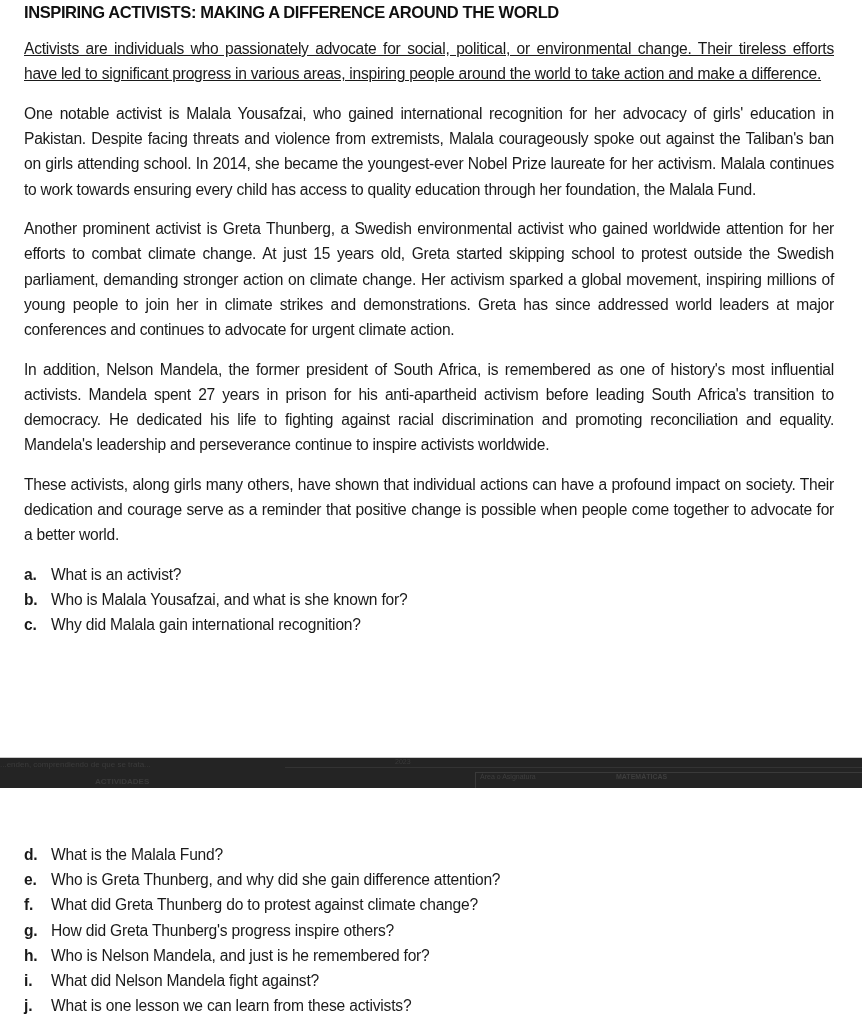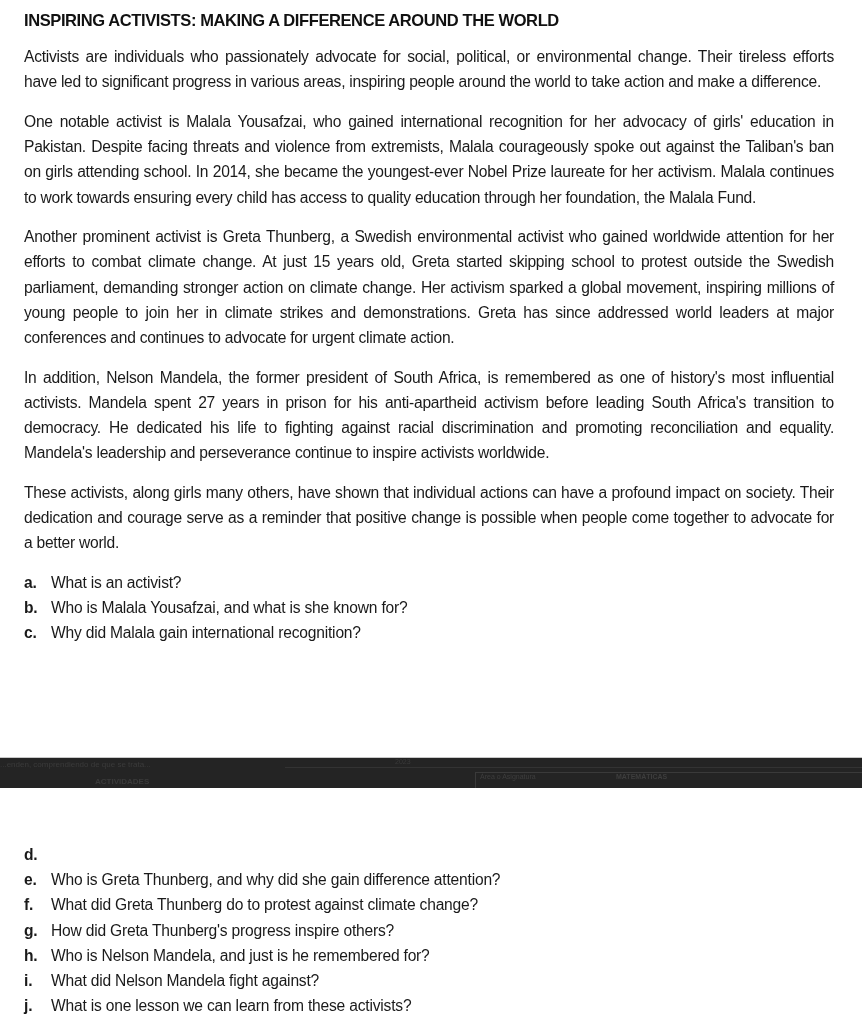--- a/index.html
+++ b/index.html
@@ -2,30 +2,30 @@
 <html><head>
 <meta charset="utf-8">
 <style>
   html, body { margin: 0; padding: 0; }
   body {
     width: 862px; height: 1028px; overflow: hidden;
     background: #ffffff; color: #1a1a1a;
     font-family: "Liberation Sans", sans-serif;
     position: relative;
   }
-  .page-top { position: absolute; left: 24px; top: 8px; width: 810px; }
+  .page-top { position: absolute; left: 24px; top: 0; width: 810px; }
   .title {
     font-weight: bold; font-size: 16.5px; letter-spacing: -0.4px;
     margin: 0; height: 24px; line-height: 24px; color: #111;
   }
   .para {
     font-size: 15.6px; line-height: 25.2px; margin: 0; text-align: justify;
     letter-spacing: -0.25px; color: #1a1a1a;
   }
-  .p1 { margin-top: 12px; }
+  .p1 { margin-top: 12px; text-decoration: underline; }
   .gap { margin-top: 14.5px; }
   .qlist { list-style: none; margin: 0; padding: 0; }
   .qlist li { font-size: 15.6px; line-height: 25.2px; display: flex; letter-spacing: -0.2px; }
   .qlist .qletter { width: 27px; font-weight: bold; flex: none; }
   .qa { margin-top: 14px; }
 
   .band {
     position: absolute; left: 0; top: 757px; width: 862px; height: 30px;
     background: #242424; border-top: 1px solid #c8c8c8;
     overflow: hidden;
@@ -79,20 +79,21 @@
   <div class="band-table">
     <span class="band-subj-label">Área o Asignatura</span>
     <span class="band-subj">MATEMÁTICAS</span>
   </div>
 </div>
 
 <div class="page-bottom">
   <ol class="qlist">
     <li>
       <span class="qletter">d.</span>
+      <span>What is the Malala Fund?</span>
     </li>
     <li>
       <span class="qletter">e.</span>
       <span>Who is Greta Thunberg, and why did she gain difference attention?</span>
     </li>
     <li>
       <span class="qletter">f.</span>
       <span>What did Greta Thunberg do to protest against climate change?</span>
     </li>
     <li>

